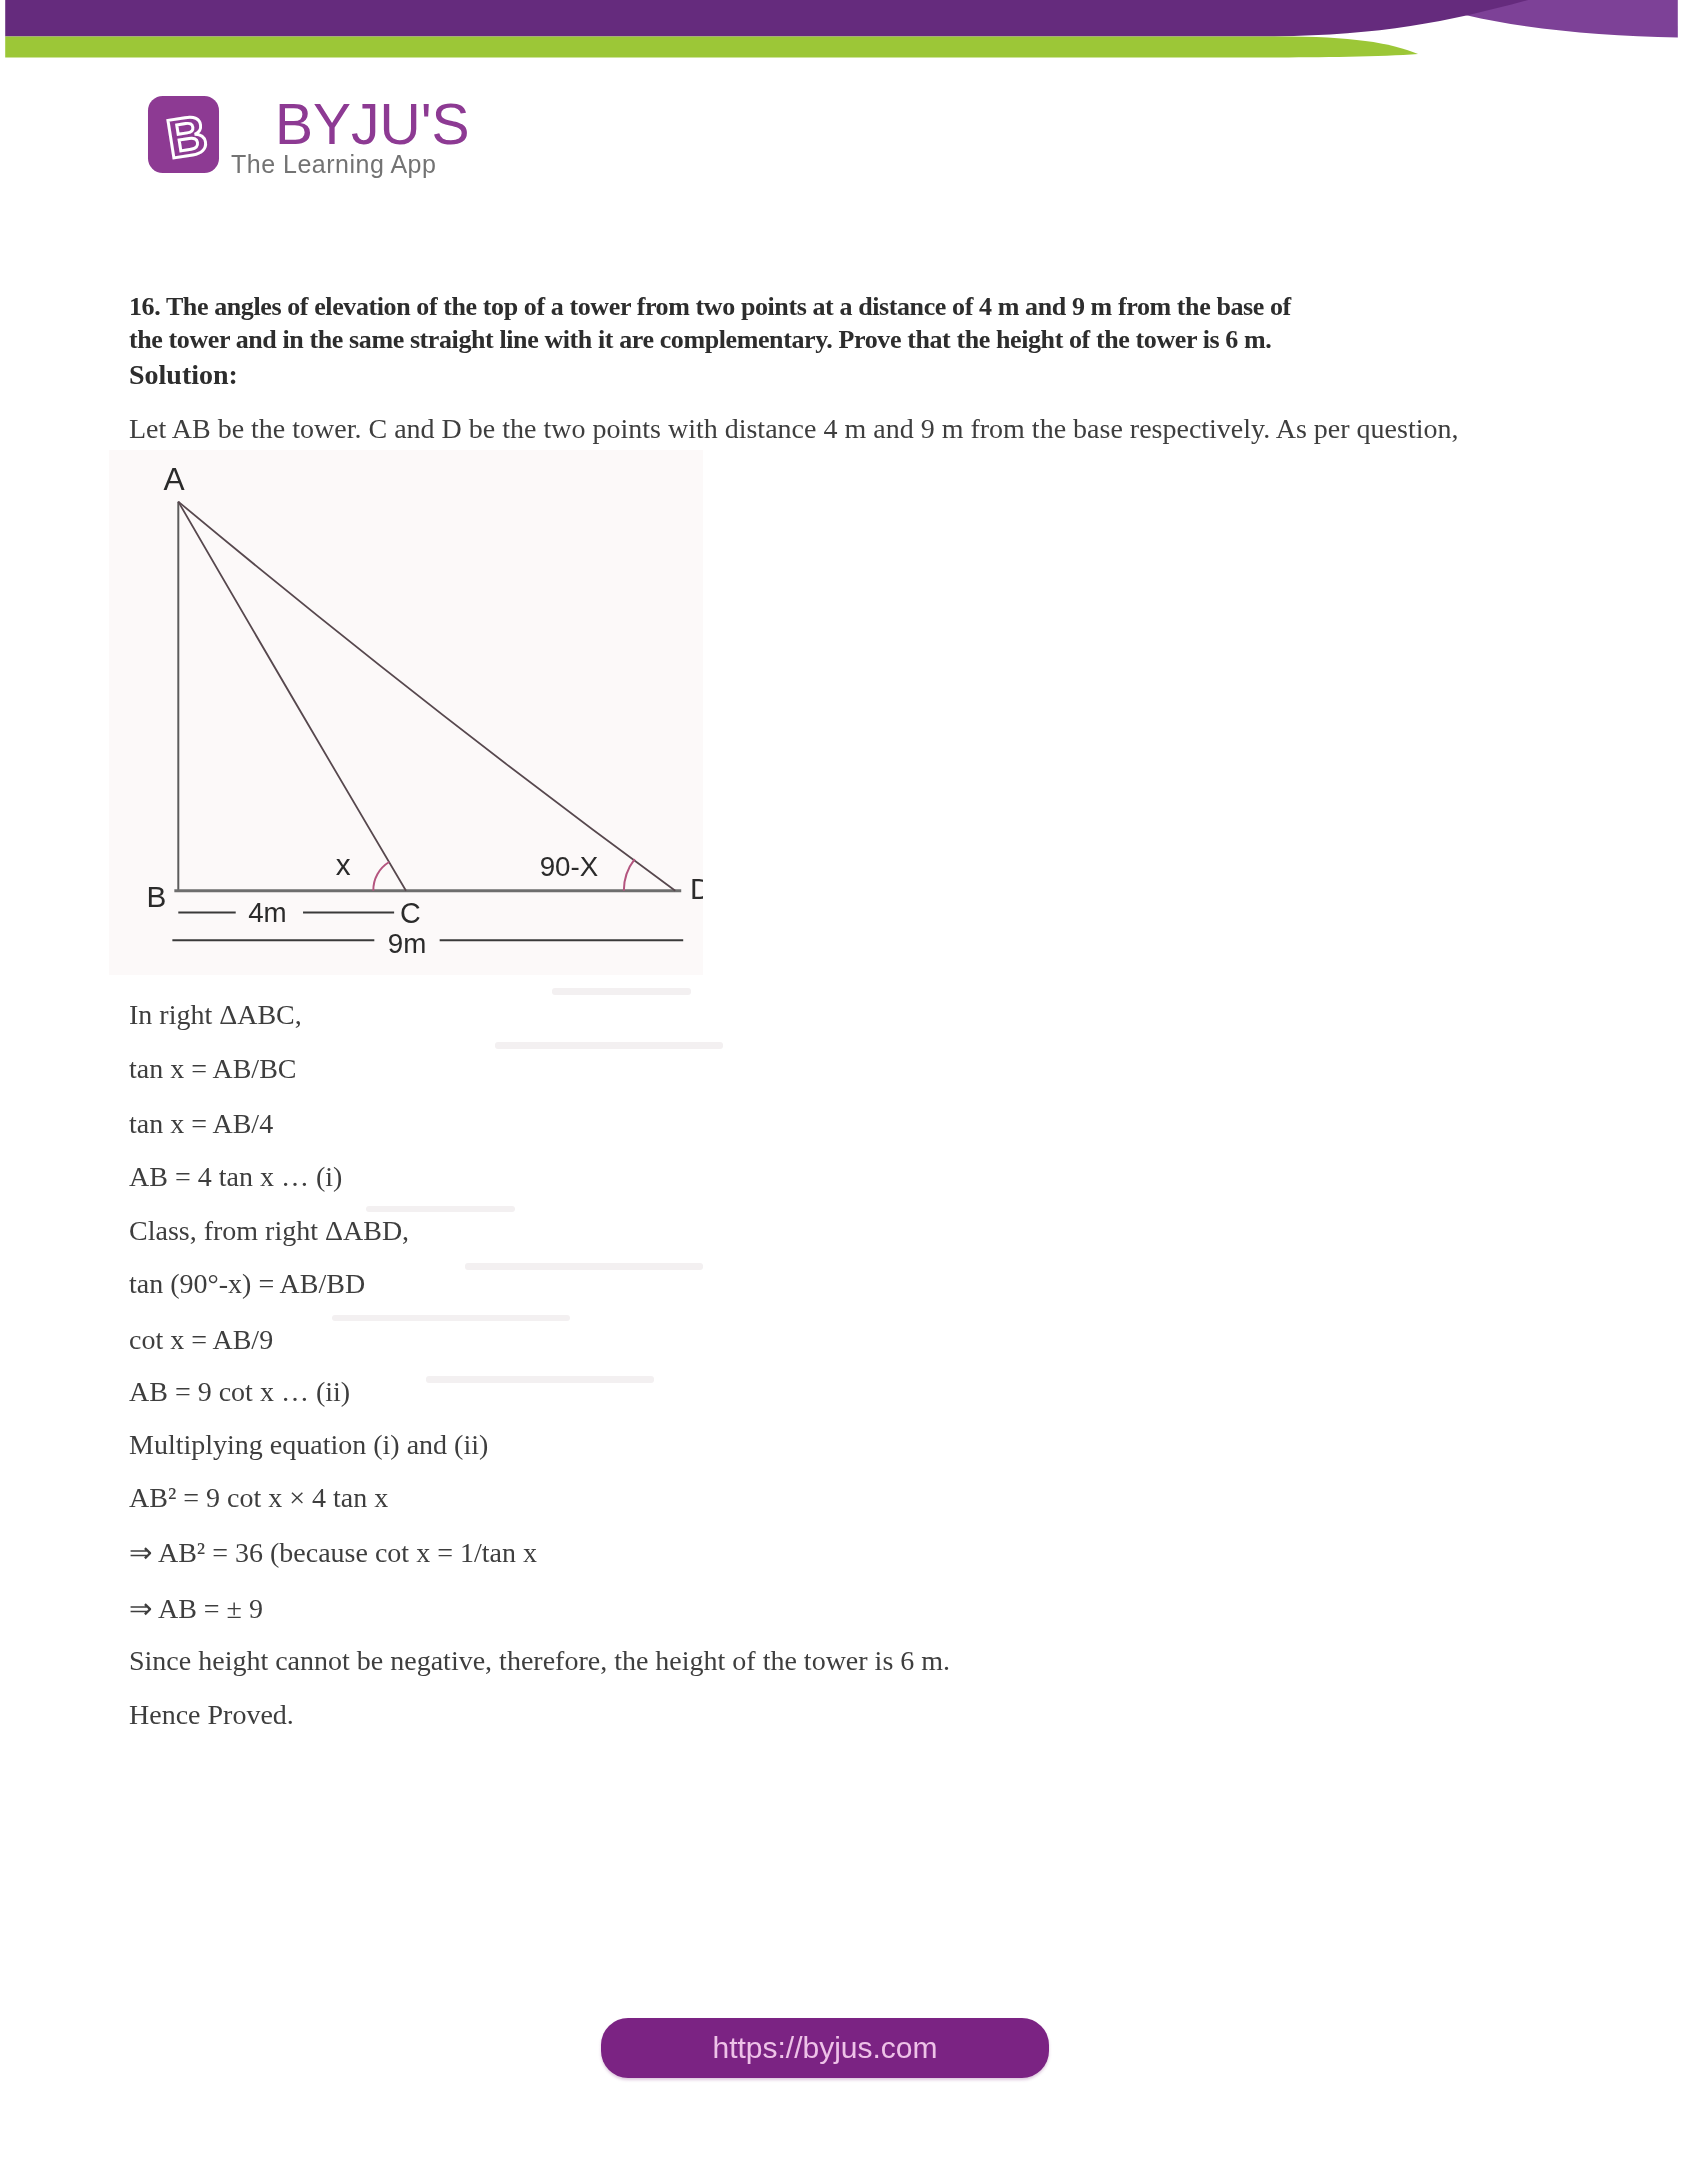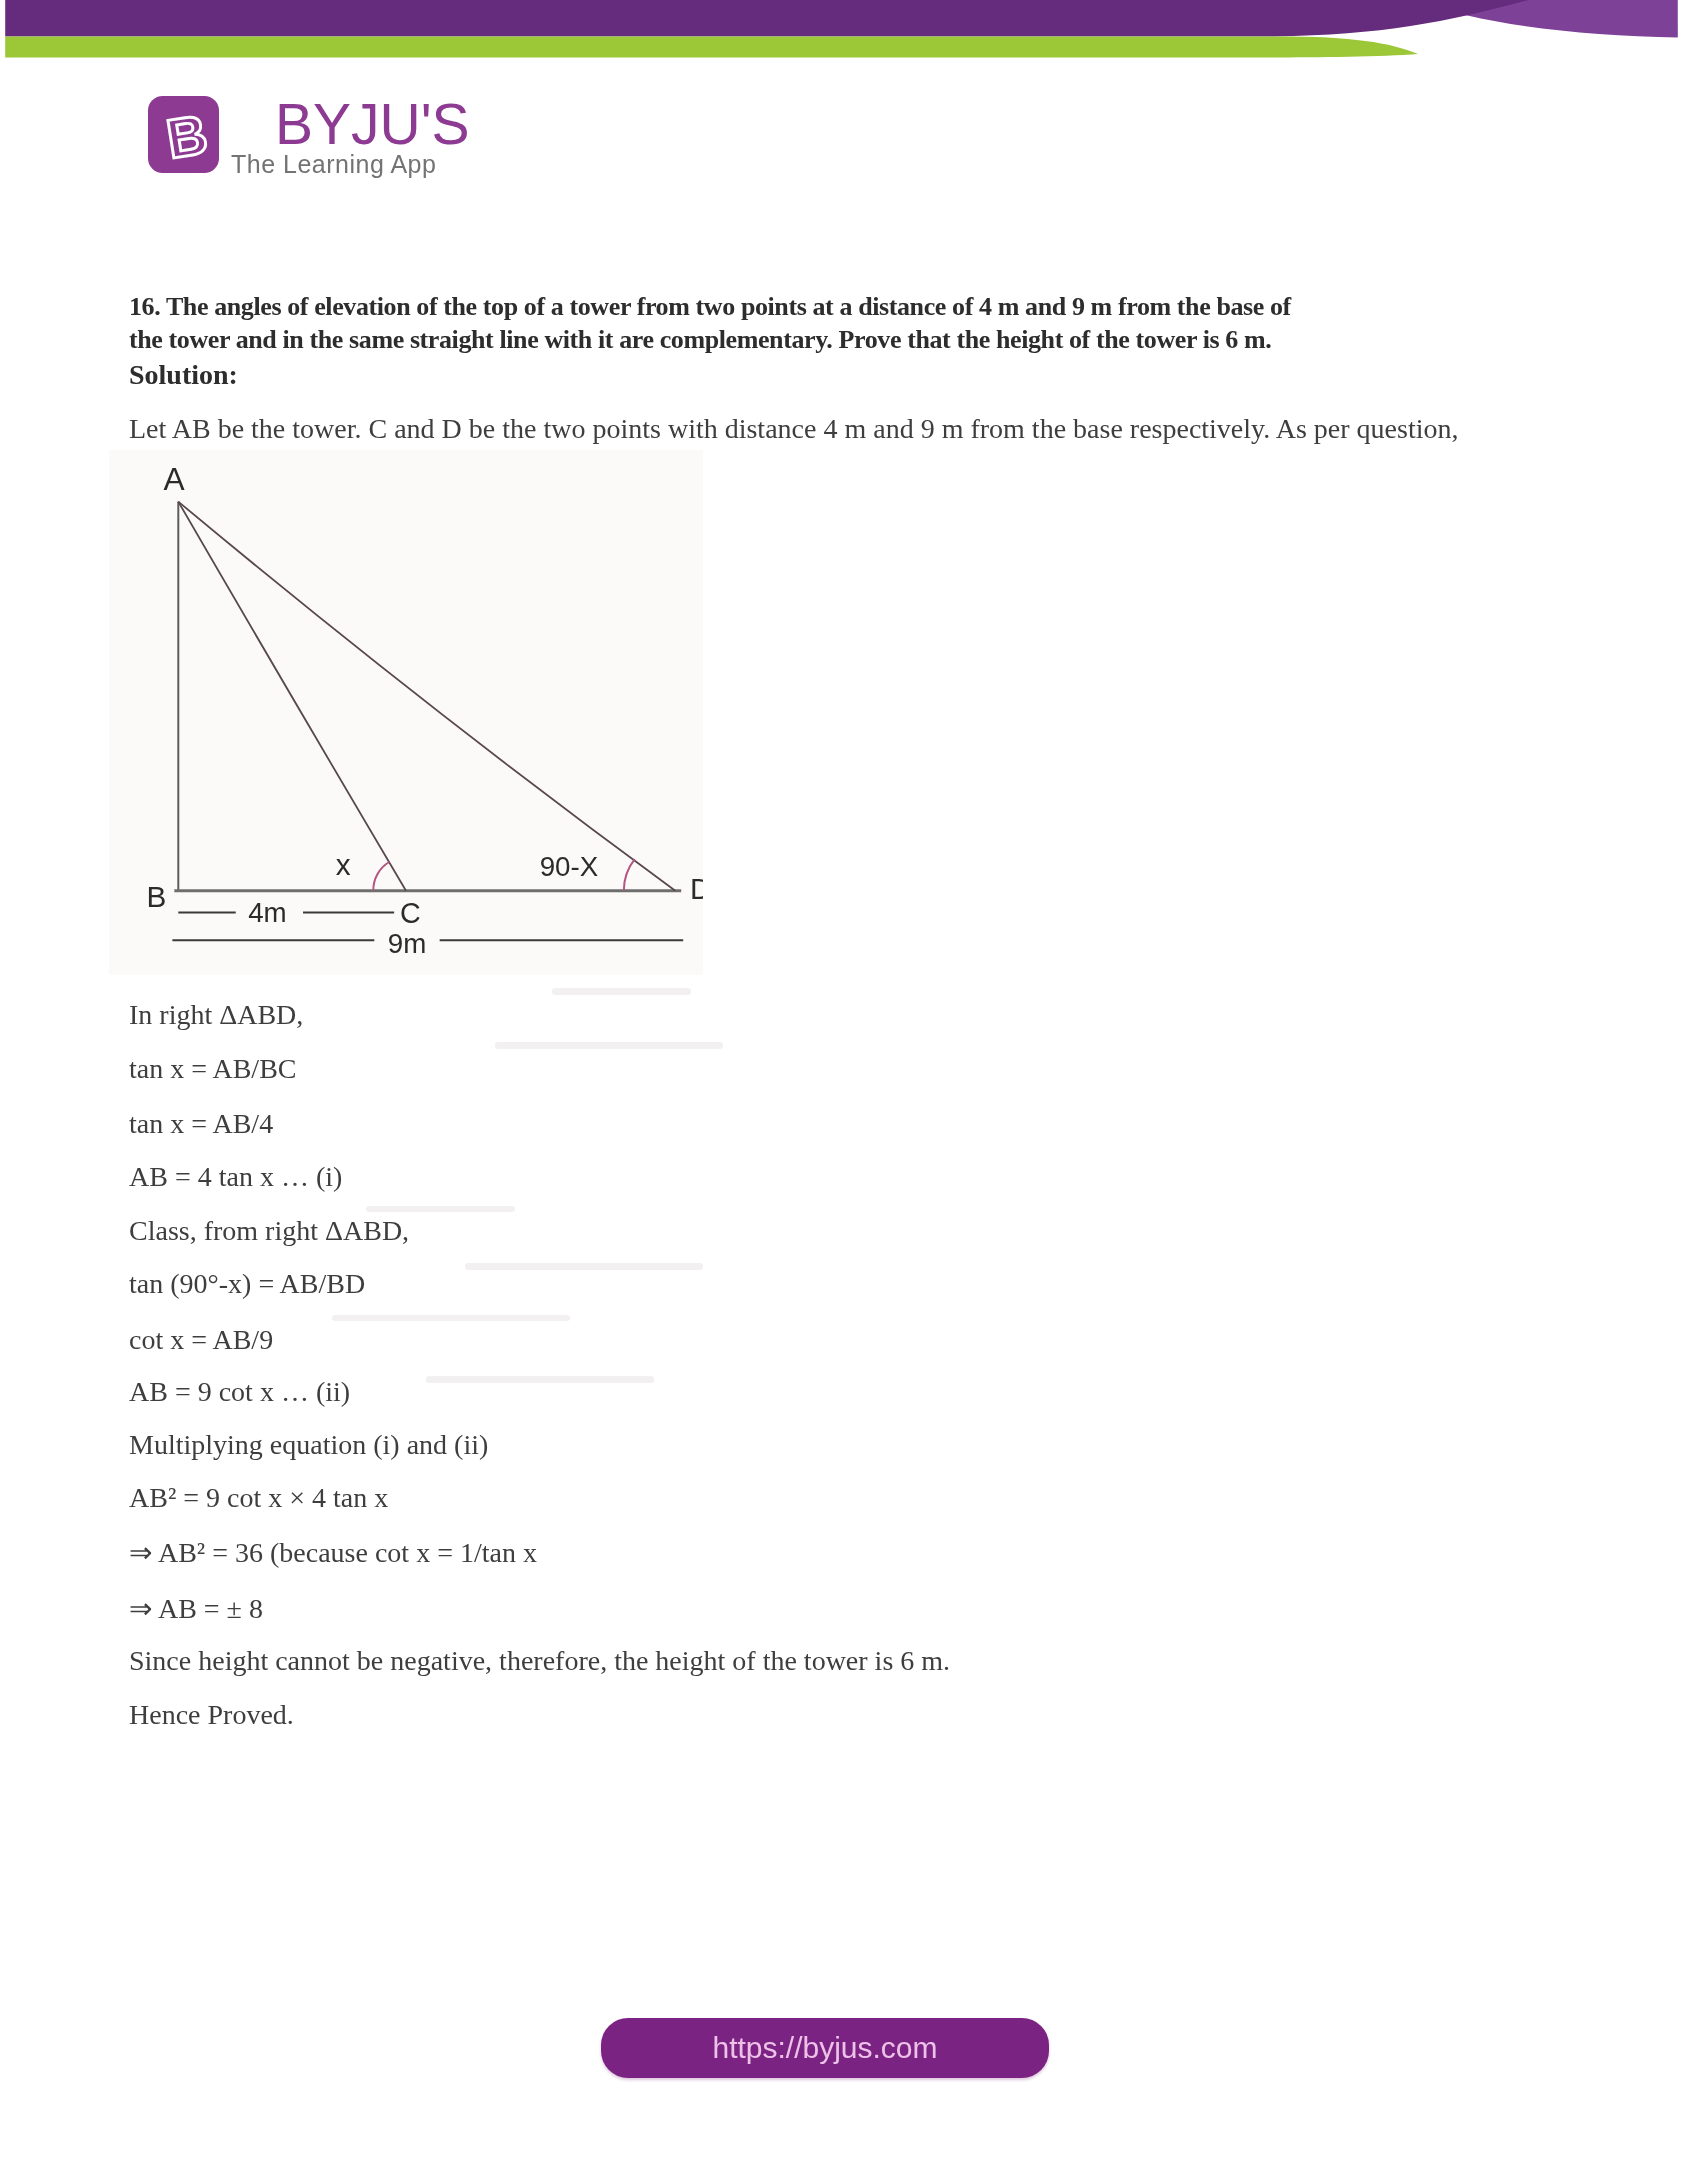--- a/index.html
+++ b/index.html
@@ -88,32 +88,32 @@
     </svg>
   </div>
 
   <div class="artifact" style="left:552px;top:988px;width:139px;height:7px"></div>
   <div class="artifact" style="left:495px;top:1042px;width:228px;height:7px"></div>
   <div class="artifact" style="left:366px;top:1206px;width:149px;height:6px"></div>
   <div class="artifact" style="left:465px;top:1263px;width:238px;height:7px"></div>
   <div class="artifact" style="left:332px;top:1315px;width:238px;height:6px"></div>
   <div class="artifact" style="left:426px;top:1376px;width:228px;height:7px"></div>
 
-  <div class="bodyline" style="top:998px">In right ΔABD,</div>
+  <div class="bodyline" style="top:998px">In right ΔABC,</div>
   <div class="bodyline" style="top:1052px">tan x = AB/BC</div>
   <div class="bodyline" style="top:1107px">tan x = AB/4</div>
   <div class="bodyline" style="top:1160px">AB = 4 tan x … (i)</div>
   <div class="bodyline" style="top:1214px">Class, from right ΔABD,</div>
   <div class="bodyline" style="top:1267px">tan (90°-x) = AB/BD</div>
   <div class="bodyline" style="top:1323px">cot x = AB/9</div>
   <div class="bodyline" style="top:1375px">AB = 9 cot x … (ii)</div>
   <div class="bodyline" style="top:1428px">Multiplying equation (i) and (ii)</div>
   <div class="bodyline" style="top:1481px">AB² = 9 cot x × 4 tan x</div>
   <div class="bodyline" style="top:1536px">⇒ AB² = 36 (because cot x = 1/tan x</div>
-  <div class="bodyline" style="top:1592px">⇒ AB = ± 8</div>
+  <div class="bodyline" style="top:1592px">⇒ AB = ± 9</div>
   <div class="bodyline" style="top:1644px">Since height cannot be negative, therefore, the height of the tower is 6 m.</div>
   <div class="bodyline" style="top:1698px">Hence Proved.</div>
 
   <a class="footer-pill" href="#">
     <span>https://byjus.com</span>
   </a>
 
 </div>
 
 

